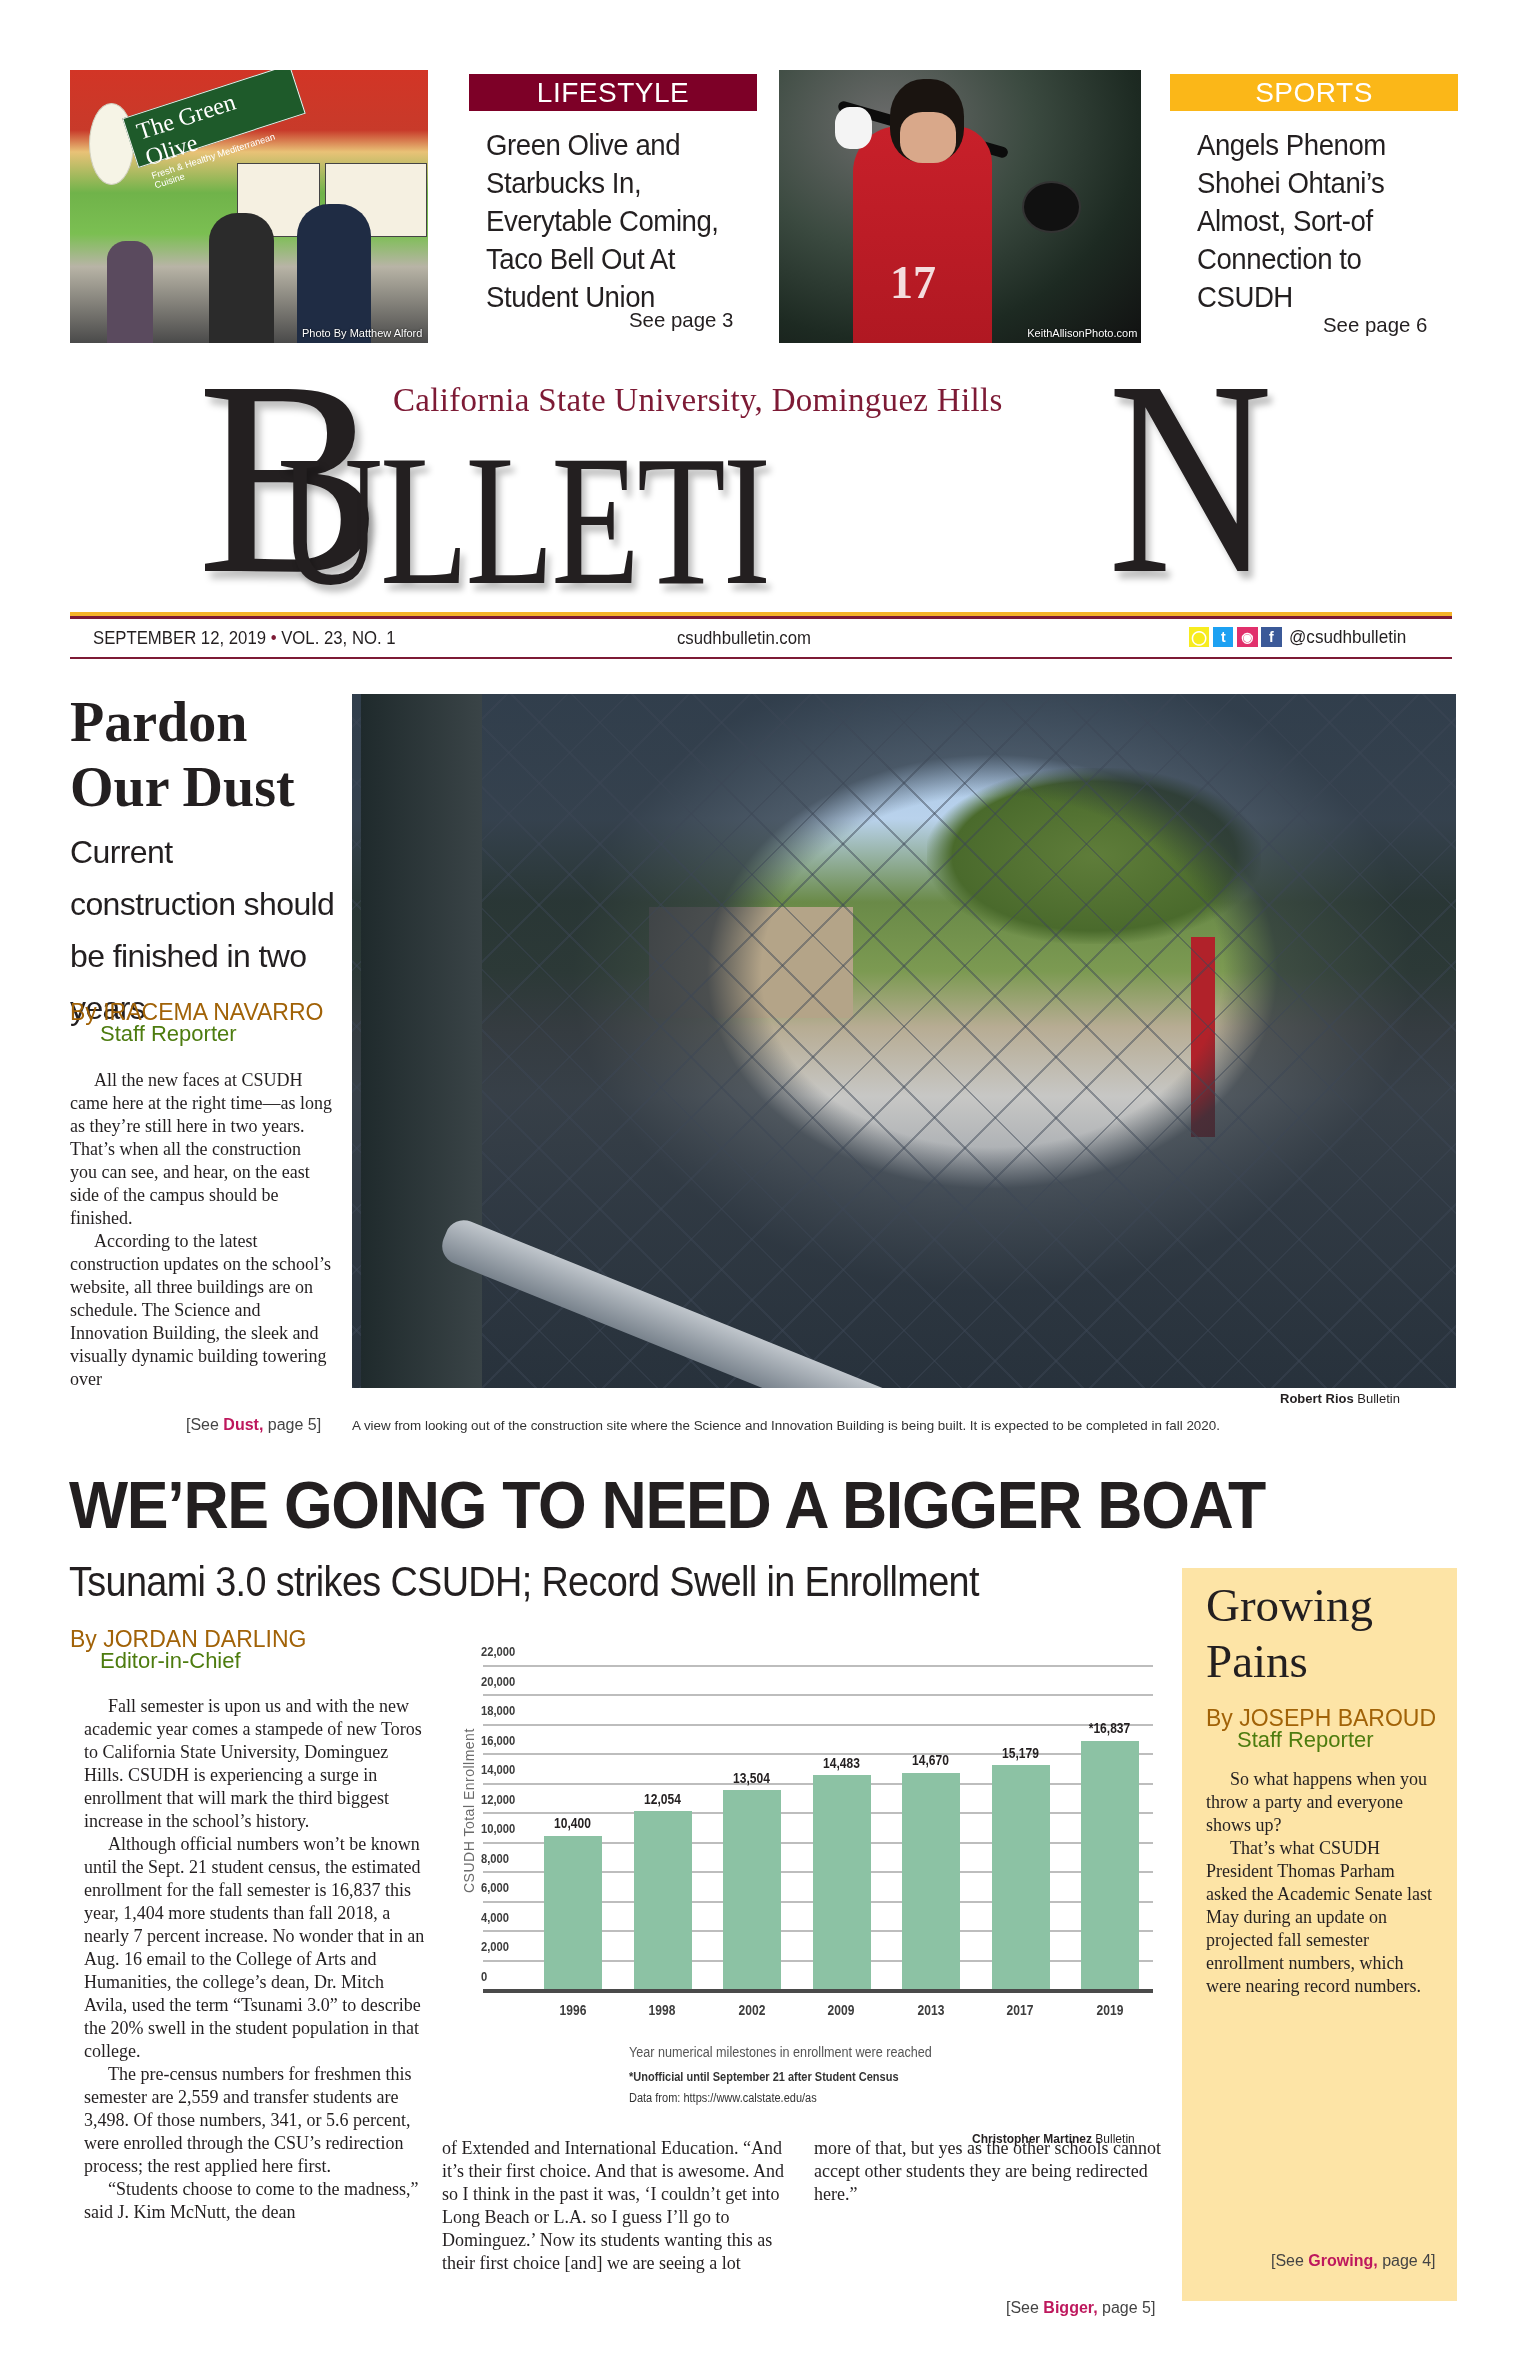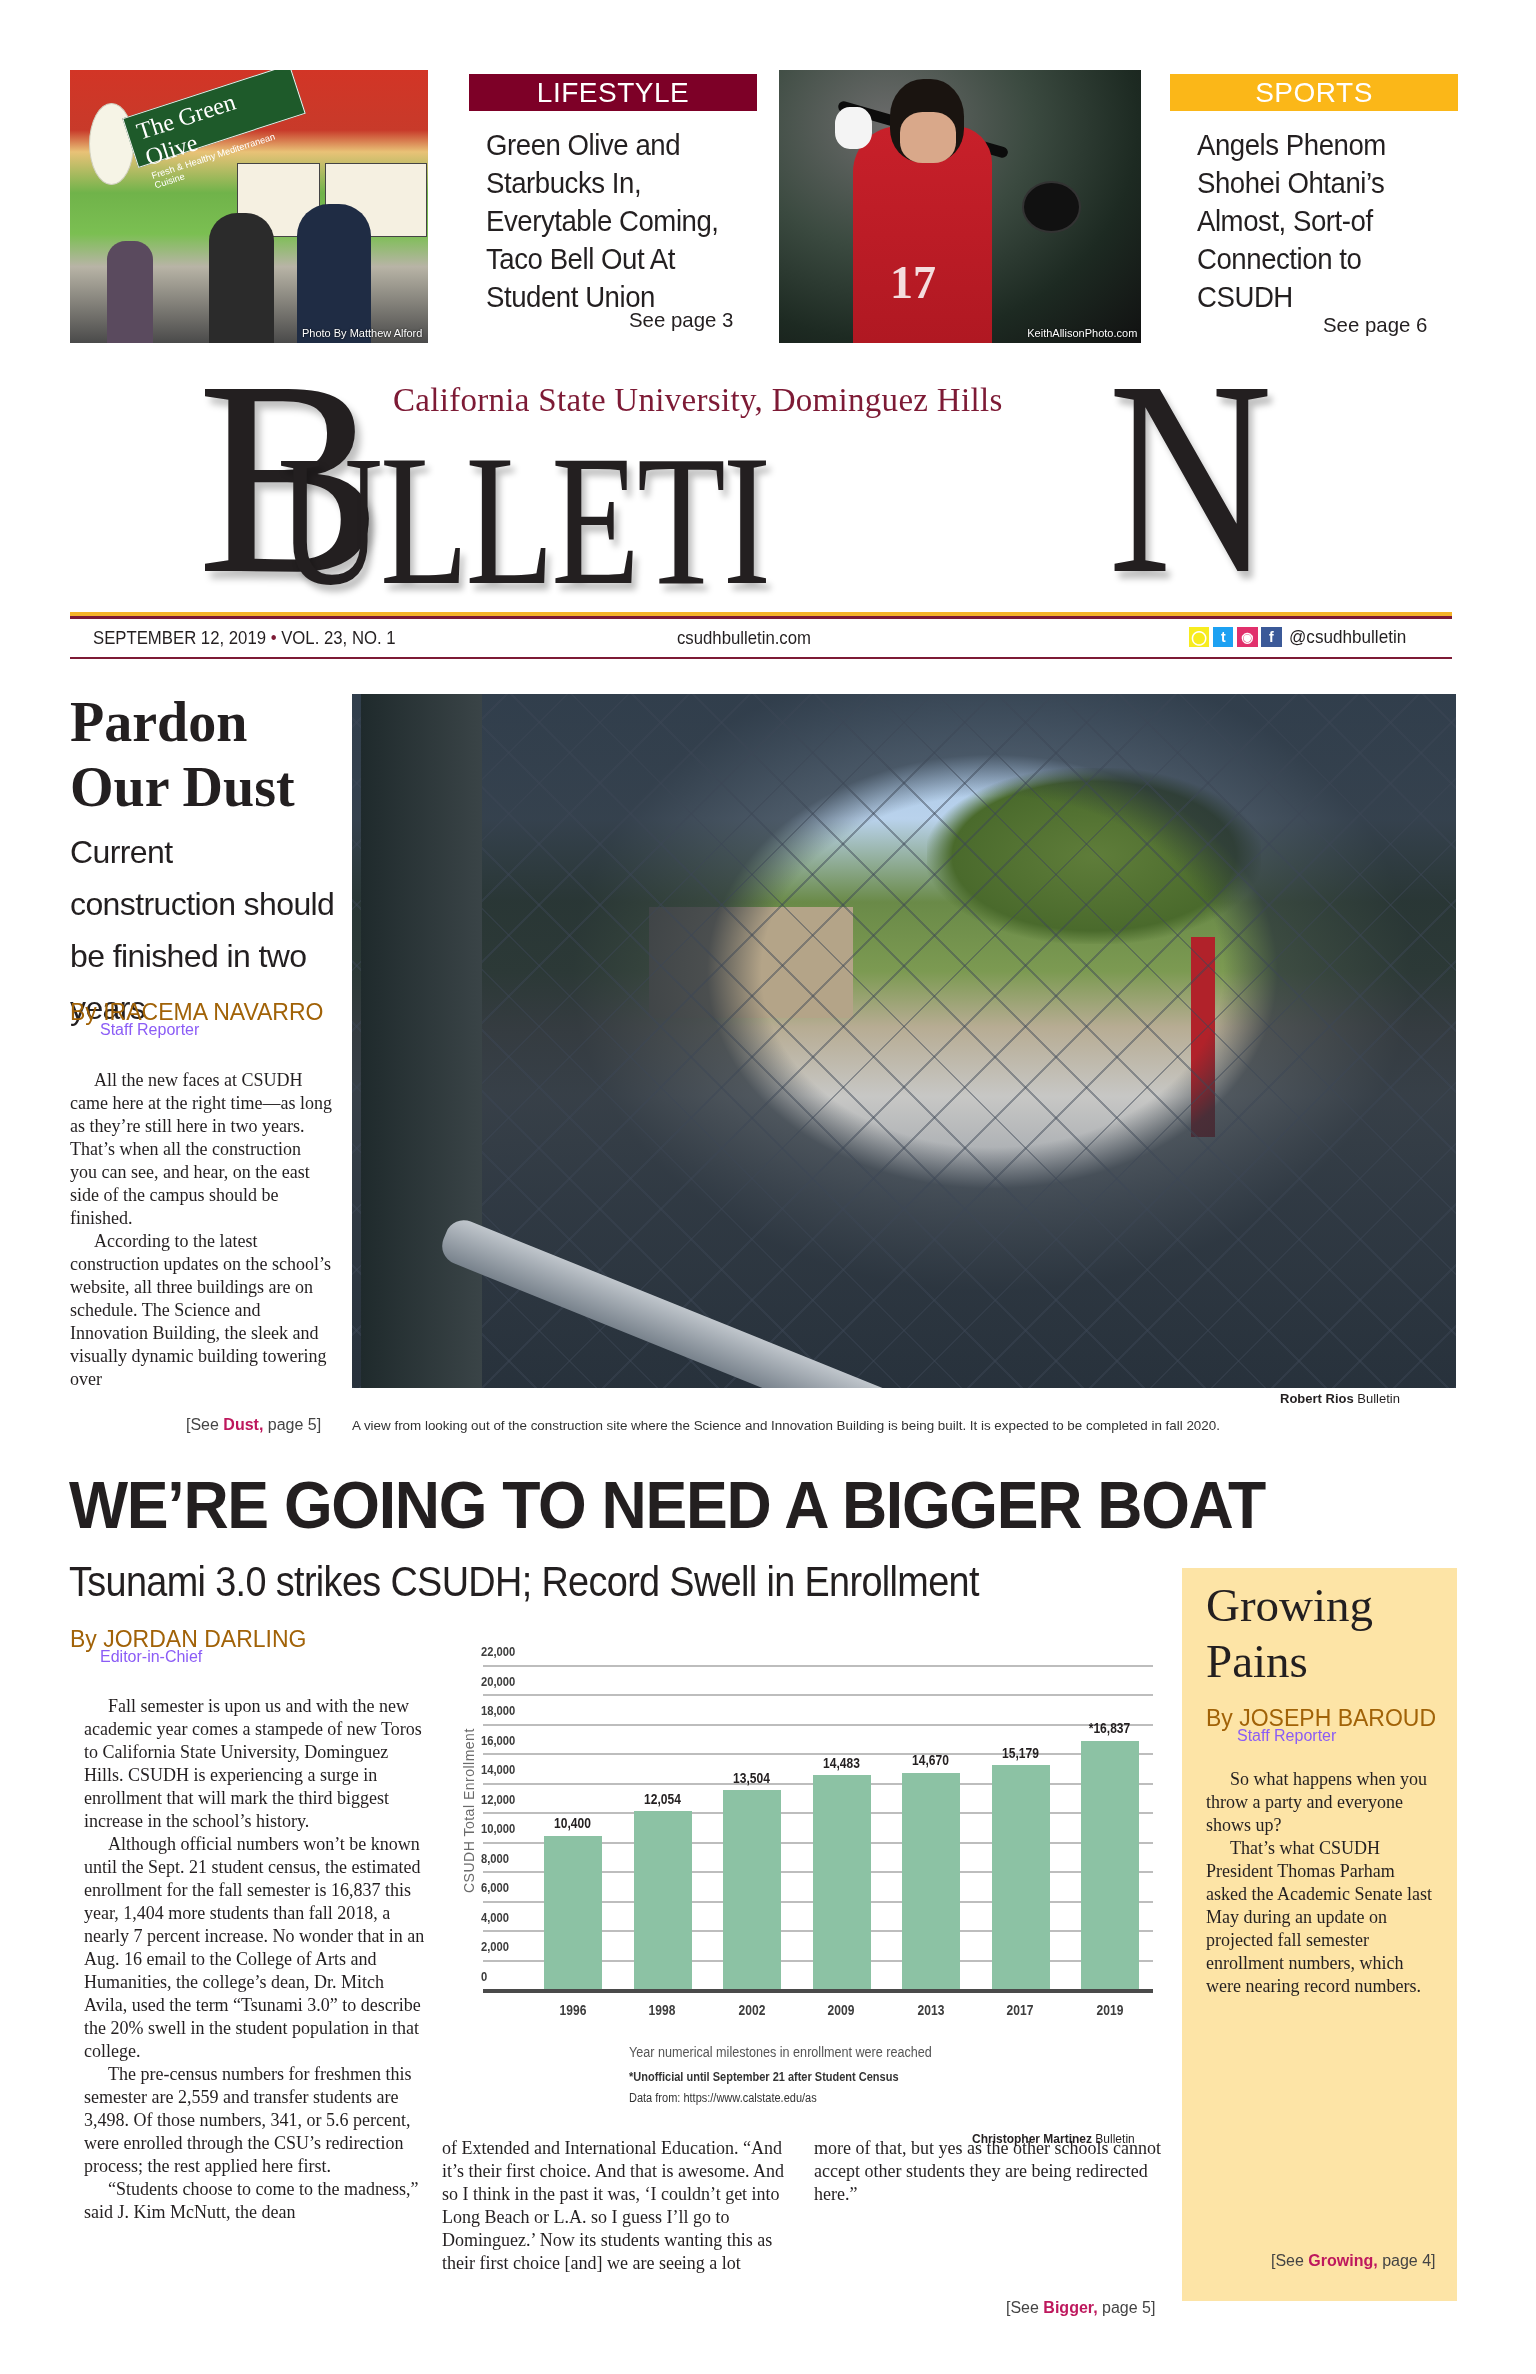--- a/index.html
+++ b/index.html
@@ -50,21 +50,21 @@
   .s-snap { background:#f7ec1f; color:#fff; }
   .s-tw { background:#1da1f2; }
   .s-ig { background:#e1306c; }
   .s-fb { background:#3b5998; }
   .handle { font-size: 18.6px; margin-left: 3.7px; transform: scaleX(0.92); transform-origin: left center; }
 
   
   .h-pardon { position:absolute; left: 70px; top: 690px; font-family: "Liberation Serif", serif; font-weight: bold; font-size: 56px; line-height: 65px; color: #231f20; }
   .deck { position:absolute; left: 70px; top: 826px; width: 269px; font-size: 32px; line-height: 52px; color:#231f20; letter-spacing: -0.6px; }
   .byline { position:absolute; font-size: 23px; color:#a16207; }
-  .byrole { position:absolute; font-size: 16px; color:#8b5cf6; }
+  .byrole { position:absolute; font-size: 22px; color:#4d7c0f; }
   .body-text { position:absolute; font-family: "Liberation Serif", serif; font-size: 18px; line-height: 23px; color: #231f20; }
   .body-text p { text-indent: 24px; }
   .jump { position:absolute; font-size: 16px; color: #444; }
   .jump b { color:#be185d; font-weight: bold; }
 
   .photo-fence { left: 352px; top: 694px; width: 1104px; height: 694px;
     background:
       radial-gradient(ellipse 32% 42% at 52% 42%, rgba(180,210,240,.0) 0%, rgba(0,0,0,0) 60%),
       linear-gradient(180deg, #9dbde0 0%, #b9d2ec 18%, #6a8a48 30%, #7c9a52 40%, #b7ac93 48%, #c7c7c5 58%, #9aa0a8 72%, #5e6873 100%); }
   .fence-net { position:absolute; inset:0; background:

